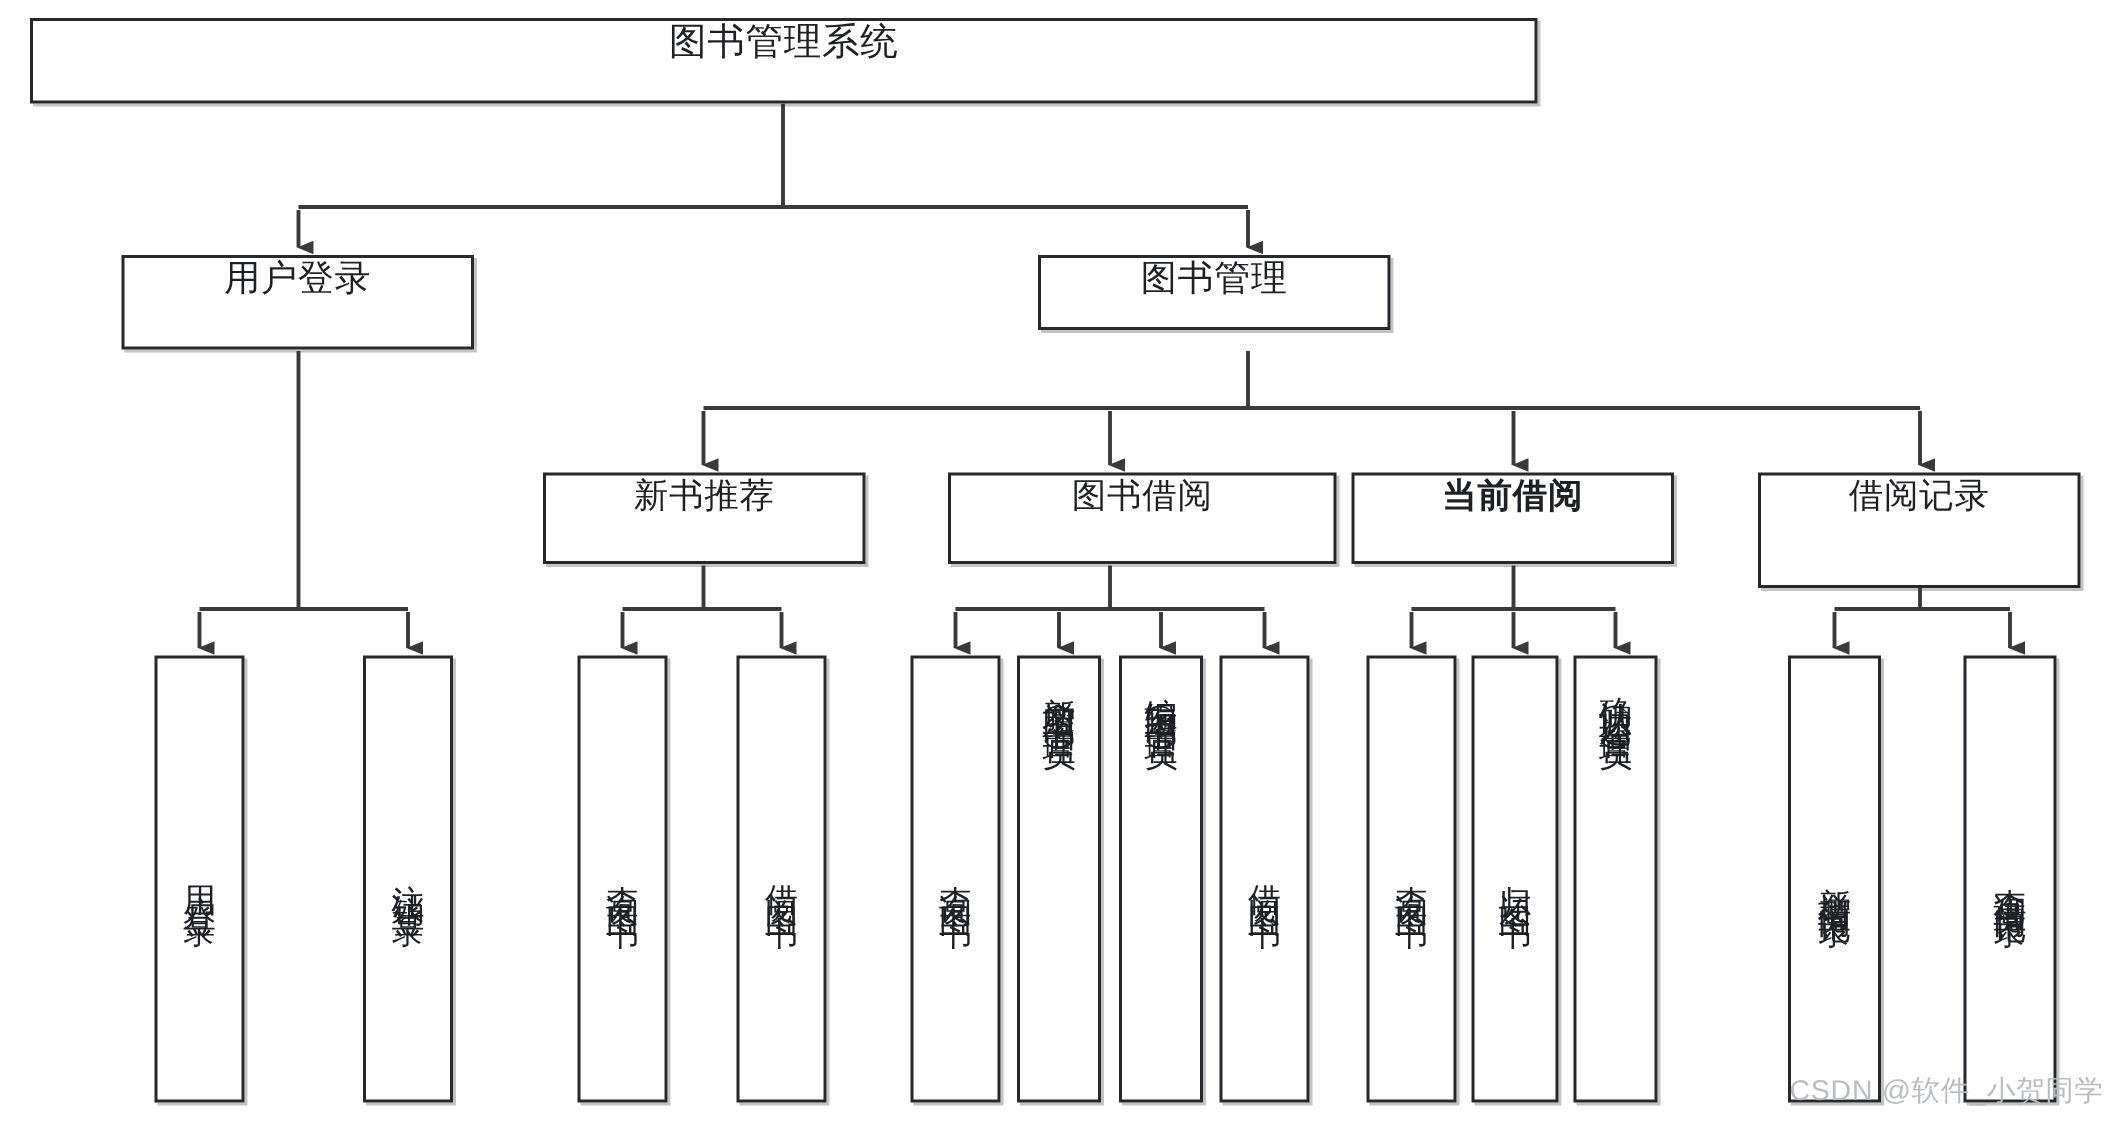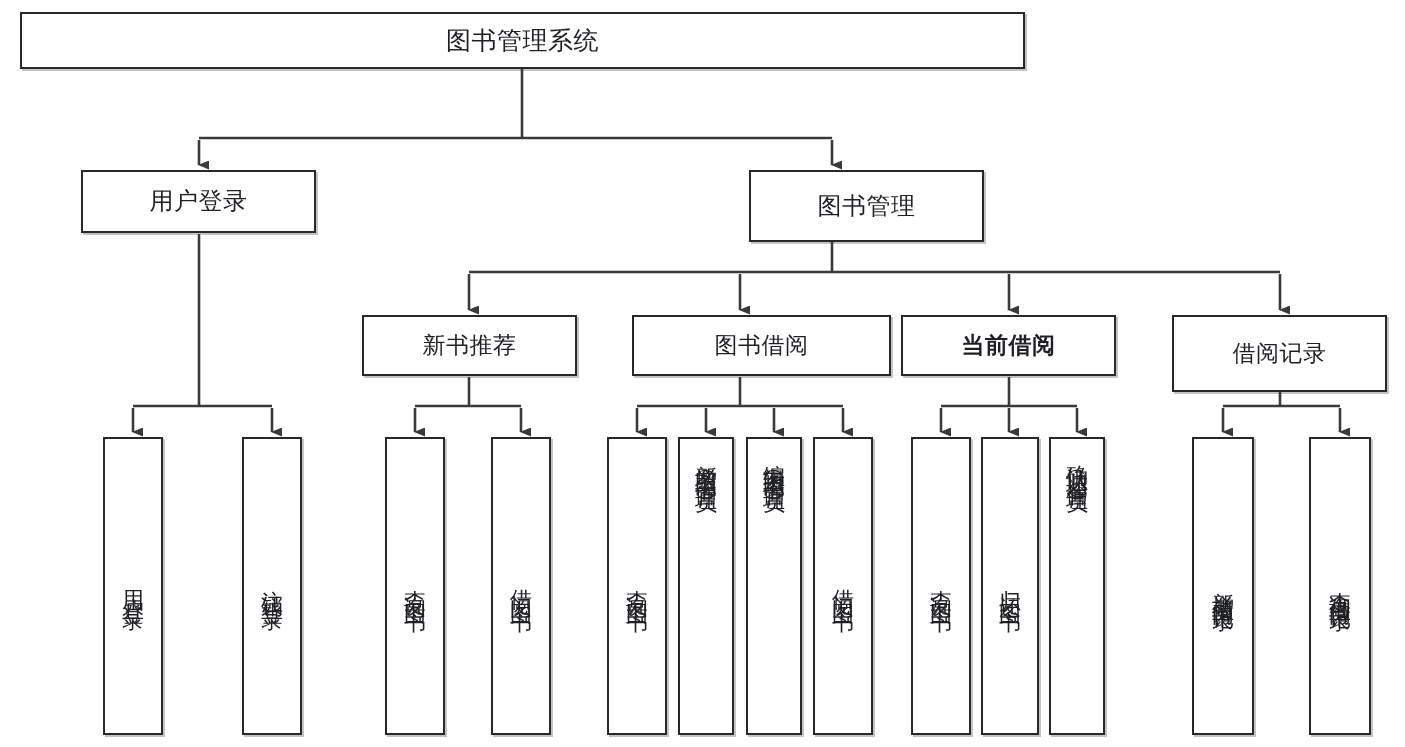--- a/index.html
+++ b/index.html
@@ -27,21 +27,21 @@
     height: 747px;
     pointer-events: none;
   }
   .node {
     position: absolute;
     box-sizing: border-box;
     background: #ffffff;
     border: 2px solid #27282c;
     box-shadow: 2px 2px 0 rgba(60,60,60,0.30);
     display: flex;
-    align-items: center;
+    align-items: flex-start;
     justify-content: center;
     z-index: 2;
   }
   .node-label {
     color: #1f2024;
     letter-spacing: 0.5px;
     line-height: 1.18;
     text-align: center;
     white-space: nowrap;
   }
@@ -132,21 +132,21 @@
     </g>
   </svg>
 
   <div class="node node-root" style="left:20px; top:12px; width:1005px; height:57px;">
     <span class="node-label">图书管理系统</span>
   </div>
 
   <div class="node node-l2" style="left:81px; top:170px; width:235px; height:63px;">
     <span class="node-label">用户登录</span>
   </div>
-  <div class="node node-l2" style="left:749px; top:170px; width:235px; height:72px;">
+  <div class="node node-l2" style="left:692px; top:170px; width:235px; height:50px;">
     <span class="node-label">图书管理</span>
   </div>
 
   <div class="node node-l3" style="left:362px; top:315px; width:215px; height:61px;">
     <span class="node-label">新书推荐</span>
   </div>
   <div class="node node-l3" style="left:632px; top:315px; width:259px; height:61px;">
     <span class="node-label">图书借阅</span>
   </div>
   <div class="node node-l3" style="left:901px; top:315px; width:215px; height:61px;font-weight:bold;">
@@ -193,14 +193,15 @@
     <span class="node-label">确认归还（管理员）</span>
   </div>
 
   <div class="node node-leaf leaf-tall" style="left:1192px; top:437px; width:62px; height:298px;">
     <span class="node-label">新增借阅记录</span>
   </div>
   <div class="node node-leaf leaf-tall" style="left:1309px; top:437px; width:62px; height:298px;">
     <span class="node-label">查询借阅记录</span>
   </div>
 
+  <div class="watermark" style="left:1193px; top:714px;">CSDN @软件_小贺同学</div>
 
 </div>
 
 </body></html>

